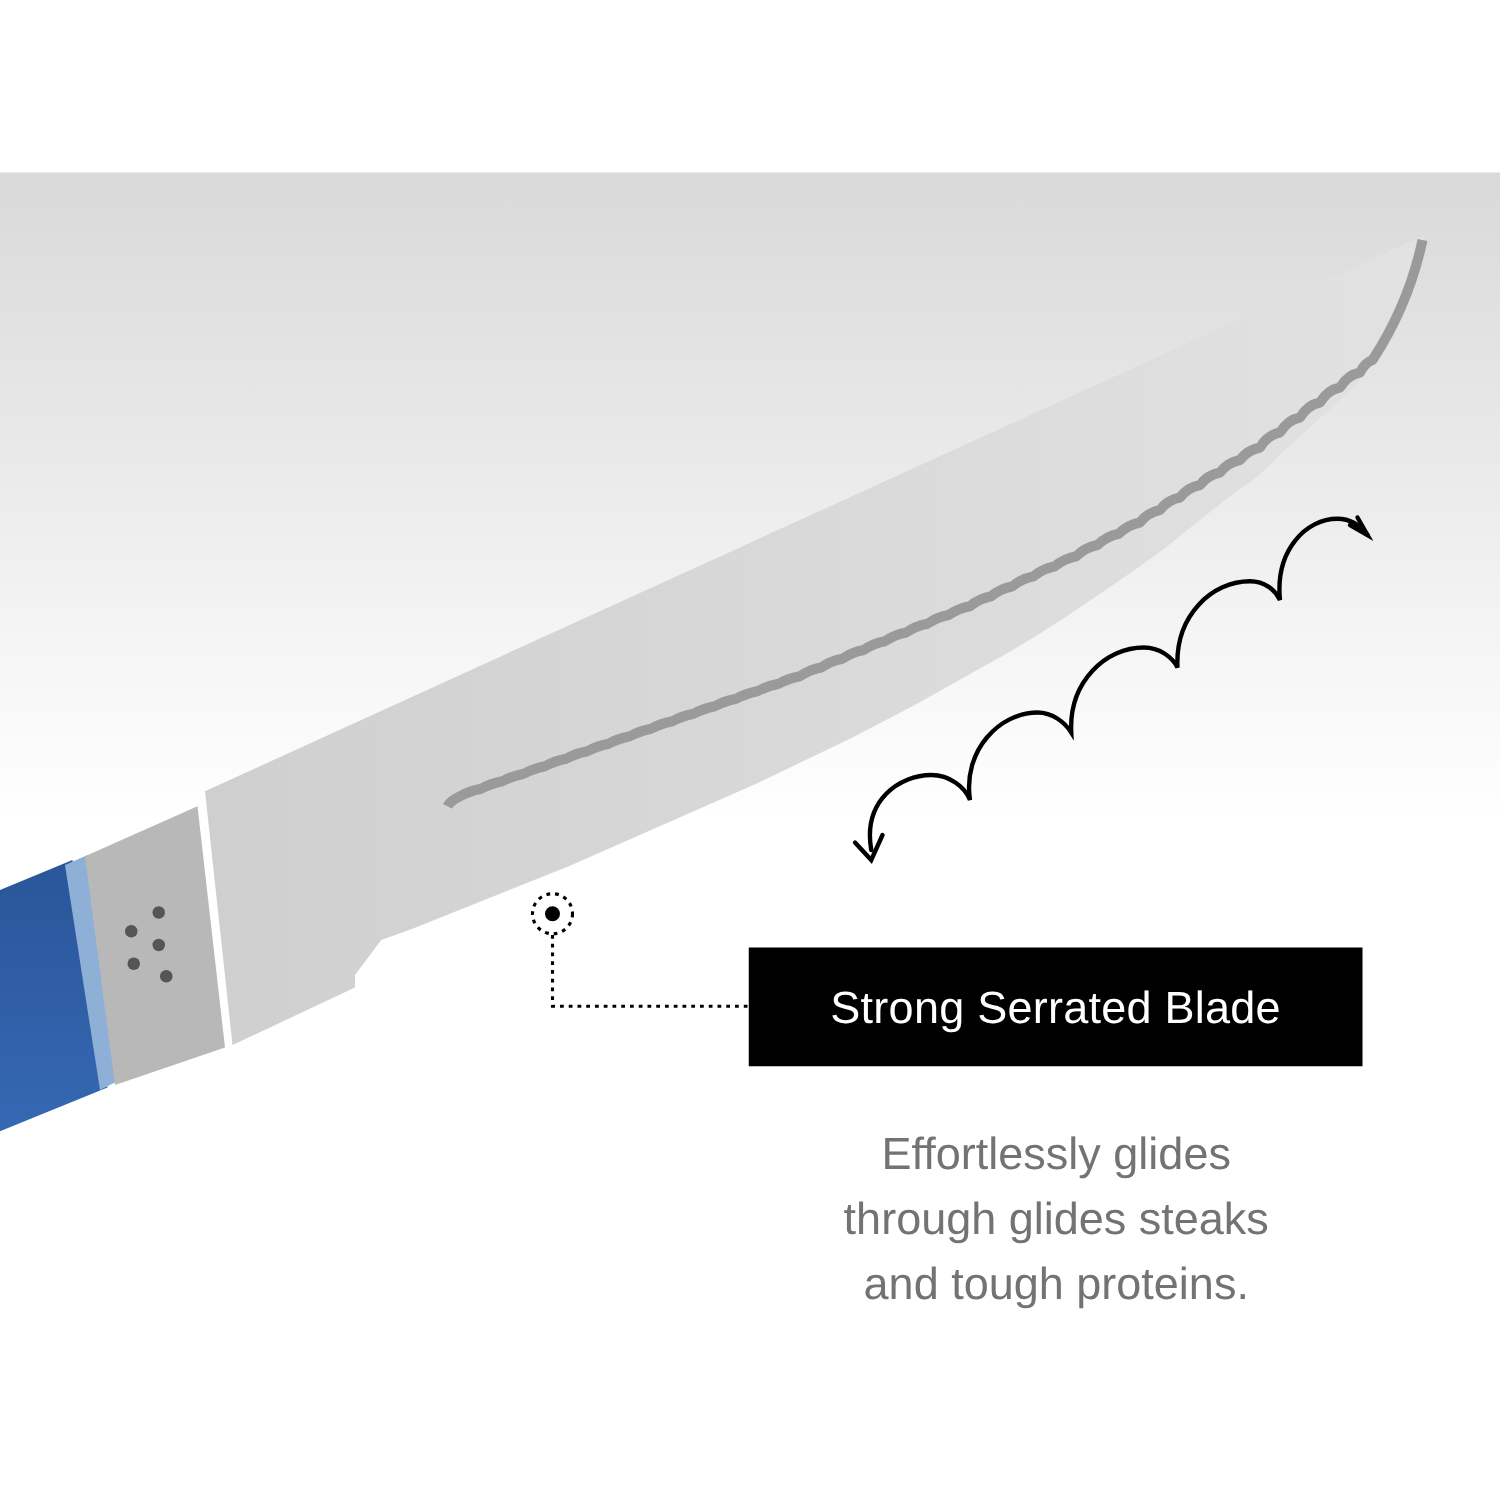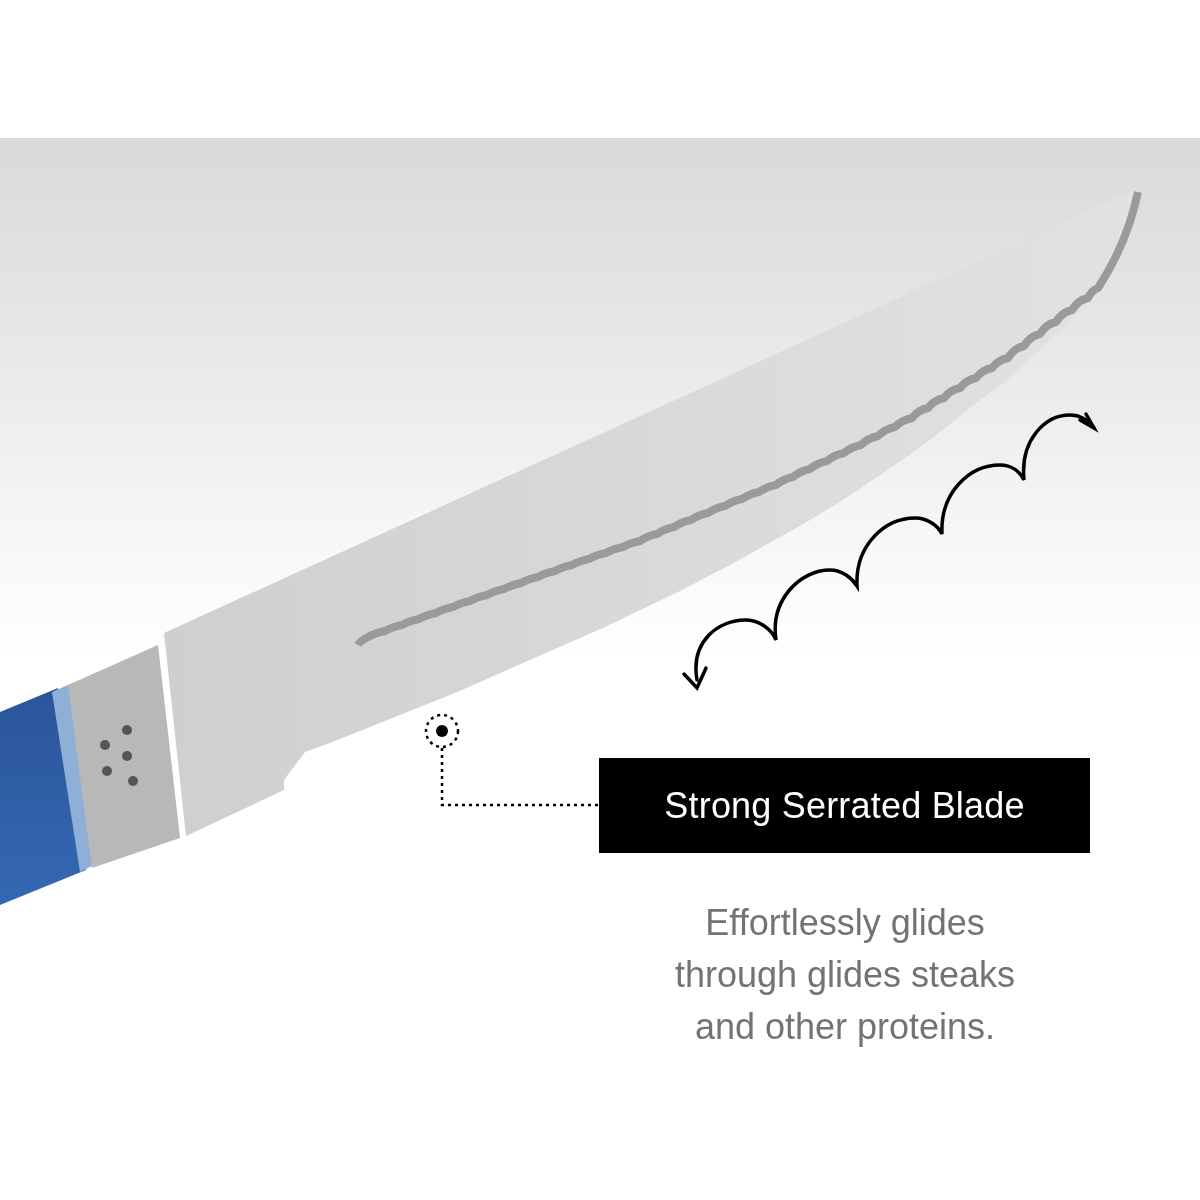--- a/index.html
+++ b/index.html
@@ -119,15 +119,15 @@
     </g>
   </svg>
 
   <div class="label-box">
     <span>Strong Serrated Blade</span>
   </div>
 
   <div class="caption">
     <span>Effortlessly glides</span>
     <span>through glides steaks</span>
-    <span>and other proteins.</span>
+    <span>and tough proteins.</span>
   </div>
 </div>
 
 </body></html>

